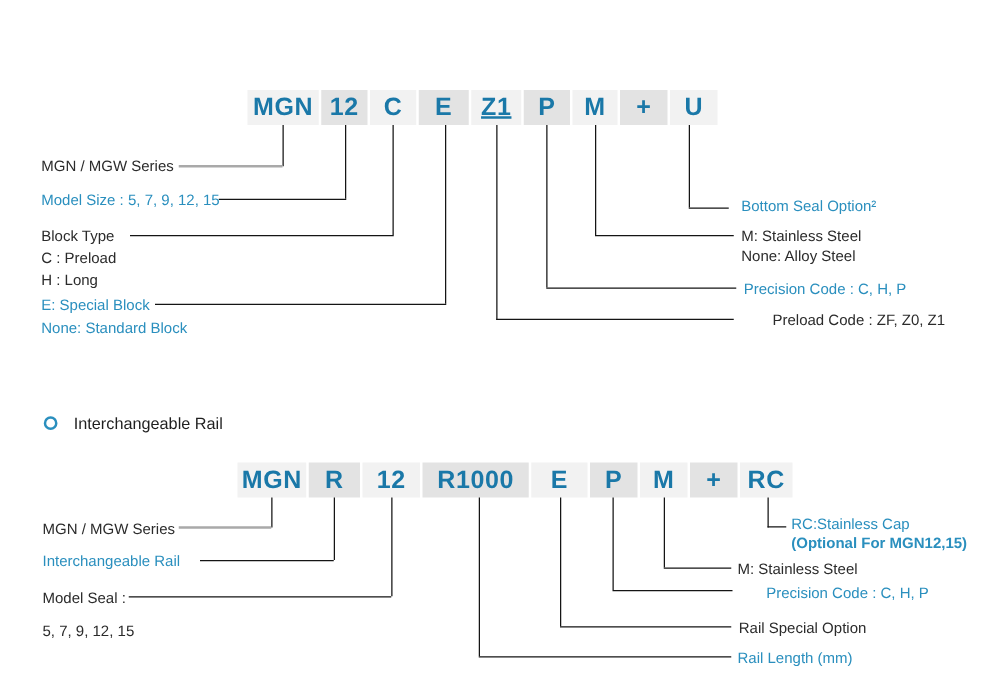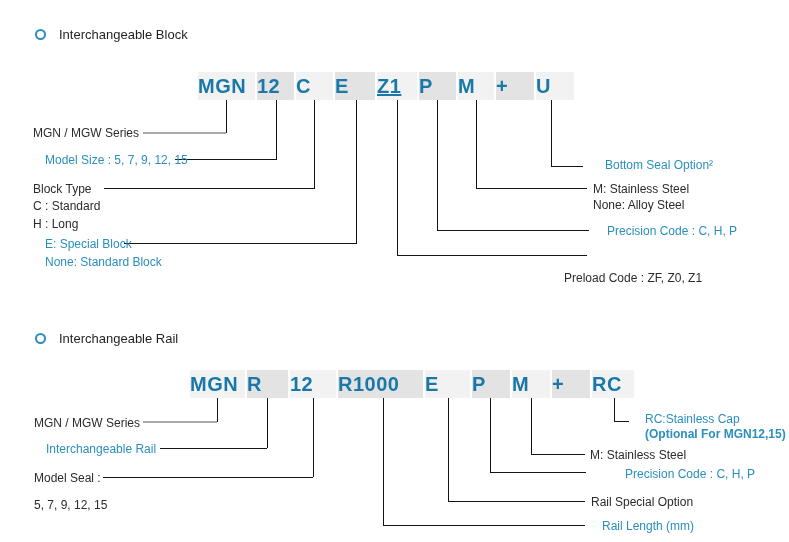--- a/index.html
+++ b/index.html
@@ -4,42 +4,38 @@
 <style>
   html,body{margin:0;padding:0;background:#ffffff;}
   .canvas{
     position:relative;width:789px;height:542px;background:#ffffff;overflow:hidden;
     font-family:"Liberation Sans", sans-serif;color:#2b2b2b;
   }
   .title{position:absolute;font-size:13px;color:#1f1f1f;}
   .section-heading{position:absolute;font-size:13px;color:#1f1f1f;display:flex;align-items:center;gap:13px;}
   .bullet{width:7px;height:7px;border:2px solid #2a8fbe;border-radius:50%;display:inline-block;background:#fff;}
   .code-row .seg{
-    position:absolute;height:28px;line-height:28px;
+    position:absolute;height:28px;line-height:28px;text-align:center;
     font-size:20px;font-weight:bold;color:#1a78a8;letter-spacing:0.5px;
   }
   .seg-a{background:#f2f2f2;}
   .seg-b{background:#e3e3e3;}
   .vline{position:absolute;width:1px;background:#141414;}
   .hline{position:absolute;height:1px;background:#141414;}
   .hline.gray{background:#a9a9a9;height:2px;}
   .lbl{position:absolute;font-size:12px;line-height:14px;white-space:nowrap;}
   .dark{color:#2b2b2b;}
-  .blue{color:#2a8fbe;margin-left:12px;}
+  .blue{color:#2a8fbe;}
 </style>
 </head>
 <body>
 
 <div class="canvas">
 
 
-  <div class="section-heading" style="left:35px;top:27px;">
-    <span class="bullet"></span>
-    <span>Interchangeable Block</span>
-  </div>
 
   <div class="code-row">
     <div class="seg seg-a" style="left:198px;top:72px;width:57px;">MGN</div>
     <div class="seg seg-b" style="left:257px;top:72px;width:37px;">12</div>
     <div class="seg seg-a" style="left:296px;top:72px;width:37px;">C</div>
     <div class="seg seg-b" style="left:335px;top:72px;width:40px;">E</div>
     <div class="seg seg-a" style="left:377px;top:72px;width:40px;text-decoration:underline;">Z1</div>
     <div class="seg seg-b" style="left:419px;top:72px;width:37px;">P</div>
     <div class="seg seg-a" style="left:458px;top:72px;width:36px;">M</div>
     <div class="seg seg-b" style="left:496px;top:72px;width:38px;">+</div>
@@ -66,30 +62,30 @@
 
   <div class="vline" style="left:476px;top:100px;height:88px;"></div>
   <div class="hline" style="left:476px;top:188px;width:111px;"></div>
 
   <div class="vline" style="left:551px;top:100px;height:66px;"></div>
   <div class="hline" style="left:551px;top:166px;width:32px;"></div>
 
   <div class="lbl dark" style="left:33px;top:126px;">MGN / MGW Series</div>
   <div class="lbl blue" style="left:33px;top:153px;">Model Size : 5, 7, 9, 12, 15</div>
   <div class="lbl dark" style="left:33px;top:182px;">Block Type</div>
-  <div class="lbl dark" style="left:33px;top:199px;">C : Standard</div>
+  <div class="lbl dark" style="left:33px;top:199px;">C : Preload</div>
   <div class="lbl dark" style="left:33px;top:217px;text-align:center;">H : Long</div>
   <div class="lbl blue" style="left:33px;top:237px;">E: Special Block</div>
   <div class="lbl blue" style="left:33px;top:255px;">None: Standard Block</div>
 
   <div class="lbl blue" style="left:593px;top:158px;">Bottom Seal Option²</div>
   <div class="lbl dark" style="left:593px;top:182px;">M: Stainless Steel</div>
   <div class="lbl dark" style="left:593px;top:198px;">None: Alloy Steel</div>
   <div class="lbl blue" style="left:595px;top:224px;">Precision Code : C, H, P</div>
-  <div class="lbl dark" style="left:564px;top:249px;margin-top:22px;">Preload Code : ZF, Z0, Z1</div>
+  <div class="lbl dark" style="left:618px;top:249px;">Preload Code : ZF, Z0, Z1</div>
 
   <div class="section-heading" style="left:35px;top:331px;">
     <span class="bullet"></span>
     <span>Interchangeable Rail</span>
   </div>
 
   <div class="code-row">
     <div class="seg seg-a" style="left:190px;top:370px;width:55px;">MGN</div>
     <div class="seg seg-b" style="left:247px;top:370px;width:41px;">R</div>
     <div class="seg seg-a" style="left:290px;top:370px;width:46px;">12</div>

